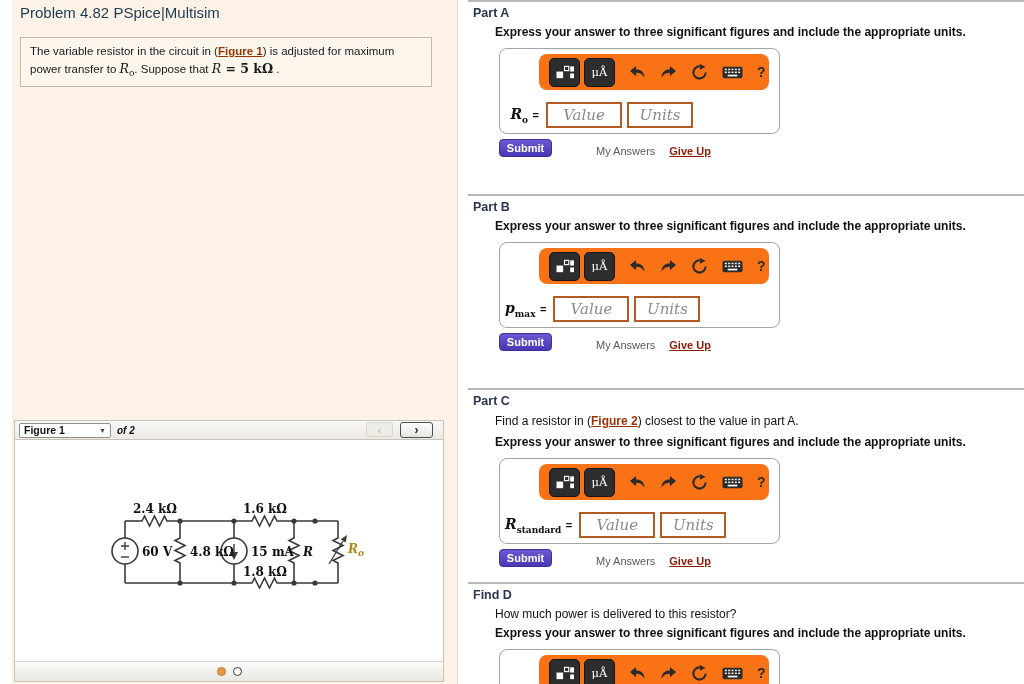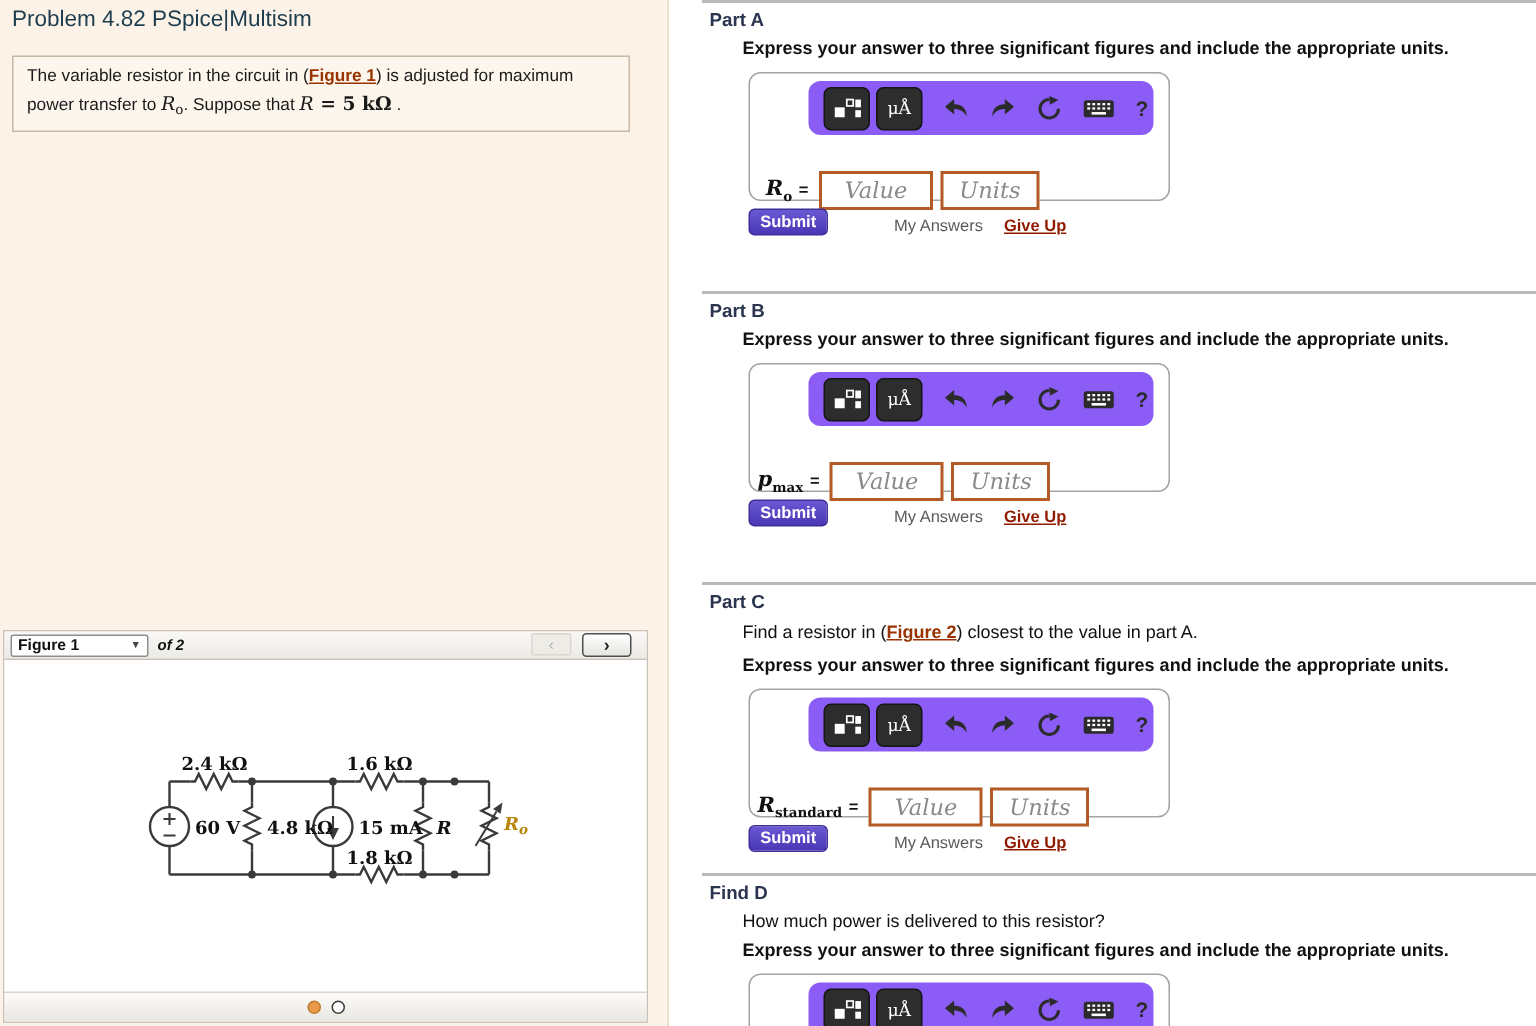--- a/index.html
+++ b/index.html
@@ -1,20 +1,20 @@
 <!DOCTYPE html>
 <html><head>
 <meta charset="utf-8">
 <style>
   * { margin:0; padding:0; box-sizing:border-box; }
   html,body { width:1024px; height:684px; overflow:hidden; background:#fff;
               font-family:"Liberation Sans",sans-serif; color:#111; }
 
   
-  .left-panel { position:absolute; left:0; top:0; width:446px; height:684px;
+  .left-panel { position:absolute; left:12px; top:0; width:446px; height:684px;
                 background:#fcf2e7; border-right:1px solid #e5d9c8; }
   .page-title { position:absolute; left:8px; top:4px; font-size:15px; font-weight:normal;
                 color:#1d3c4d; }
   .statement-box { position:absolute; left:8px; top:37px; width:412px;
                    background:#fdf6ed; border:1px solid #c7baa4;
                    padding:5px 9px; font-size:11.5px; line-height:1.5; color:#1a1a1a; }
   .fig-link { color:#993300; text-decoration:underline; cursor:pointer; font-weight:bold; }
   .m-it  { font-family:"DejaVu Serif",serif; font-style:italic; font-size:12.5px; }
   .m-bld { font-family:"DejaVu Serif",serif; font-weight:bold; font-size:12.5px; }
   sub.m-sub { font-family:"DejaVu Serif",serif; font-size:9px; }
@@ -46,31 +46,31 @@
   
   .right-panel { position:absolute; left:468px; top:0; width:569px; height:684px; }
   .part { height:194px; }
   .sep { border-top:2px solid #b9b9b9; }
   .part h2 { margin:4px 0 0 5px; font-size:12.5px; color:#2b3550; }
   .desc  { margin:5px 0 0 27px; font-size:12px; }
   .instr { margin:5px 0 0 27px; font-size:12px; font-weight:bold; }
 
   .answer-box { margin:9px 0 0 31px; width:281px; height:86px; border:1px solid #a3a3a3;
                 border-radius:8px; background:#fff; padding:5px 0 0 5px; }
-  .toolbar { margin-left:34px; width:230px; height:36px; background:#8b5cf6; border-radius:8px;
+  .toolbar { margin-left:34px; width:230px; height:36px; background:#f97316; border-radius:8px;
              display:flex; align-items:center; gap:14px; padding:0 10px; }
   .tb-dark { width:31px; height:29px; background:#2d2d2d; border:1px solid #151515;
              border-radius:5px; display:flex; align-items:center; justify-content:center;
              cursor:pointer; flex:none; }
   .units-btn { margin-left:-10px; }
   .units-btn span { color:#fff; font-size:11.5px; font-family:"DejaVu Serif",serif; }
   .tb-icon { display:flex; cursor:pointer; }
   .tb-help { font-size:14px; font-weight:bold; color:#2b2b2b; cursor:pointer; }
 
-  .input-row { display:flex; align-items:center; margin-top:24px; }
+  .input-row { display:flex; align-items:center; margin-top:12px; }
   .ans-label { font-family:"DejaVu Serif",serif; font-size:14px; margin-right:7px;
                min-width:34px; text-align:right; white-space:nowrap; }
   .lbl-base { font-style:italic; font-weight:bold; }
   .lbl-sub  { font-size:9px; font-weight:bold; }
   .eq { font-family:"Liberation Sans",sans-serif; font-size:11px; font-weight:bold; }
   .val-input, .unit-input { height:26px; border:2px solid #b35a25; text-align:center;
                font-family:"DejaVu Serif",serif; font-style:italic; font-size:15px; color:#ef4444;
                background:#fff; }
   .val-input { width:76px; }
   .unit-input { width:66px; margin-left:5px; }

